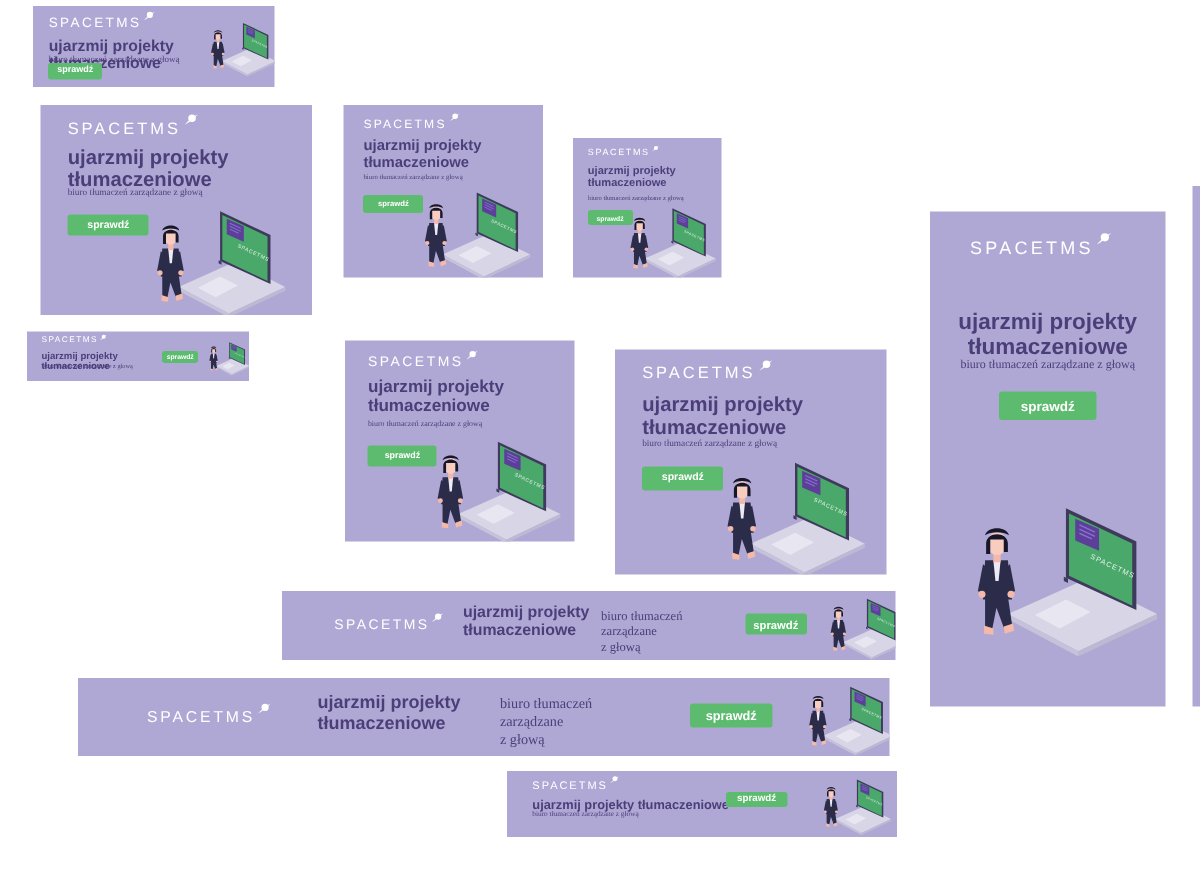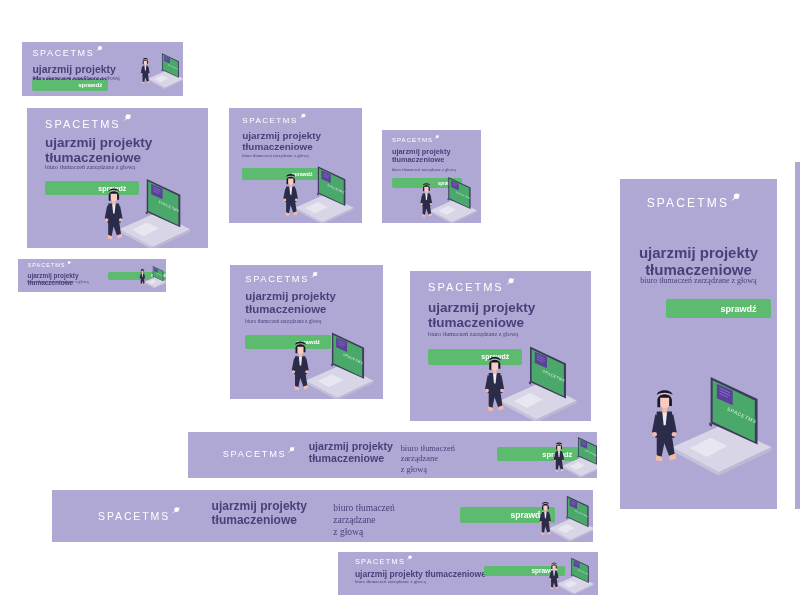--- a/index.html
+++ b/index.html
@@ -3,35 +3,35 @@
 <meta charset="utf-8">
 <style>
   html,body{margin:0;padding:0;}
   body{
     width:800px;height:595px;background:#ffffff;position:relative;overflow:hidden;
     font-family:"Liberation Sans","DejaVu Sans",sans-serif;
   }
   #stage{position:absolute;inset:0;}
 
   
-  .banner{position:absolute;background:#b0a8d4;overflow:hidden;box-sizing:border-box;margin-top:38px;}
+  .banner{position:absolute;background:#b0a8d4;overflow:hidden;box-sizing:border-box;}
   .bn-inner{position:absolute;inset:0;}
 
   
   .logo{position:absolute;white-space:nowrap;color:#ffffff;font-weight:400;
         letter-spacing:.18em;line-height:1;}
   .logo .planet{position:relative;display:inline-block;vertical-align:top;}
   .logo svg{display:block;}
 
   
   .headline{position:absolute;color:#4b3f7a;font-weight:700;line-height:1.12;}
   .sub{position:absolute;color:#4b3f7a;font-weight:400;line-height:1.25;font-family:Liberation Serif, serif;}
   .cta{position:absolute;background:#5cbb6e;color:#ffffff;font-weight:700;
        display:flex;align-items:center;justify-content:center;border-radius:2px;
-       text-align:center;padding-left:40px;}
+       text-align:center;}
 
   
   .illus{position:absolute;}
   .illus svg{display:block;width:100%;height:100%;}
 </style>
 </head>
 <body>
 
 <div id="stage">
     <div class="banner" style="left: 22px; top: 4px; width: 161px; height: 54px; background: rgb(176, 168, 212);">

